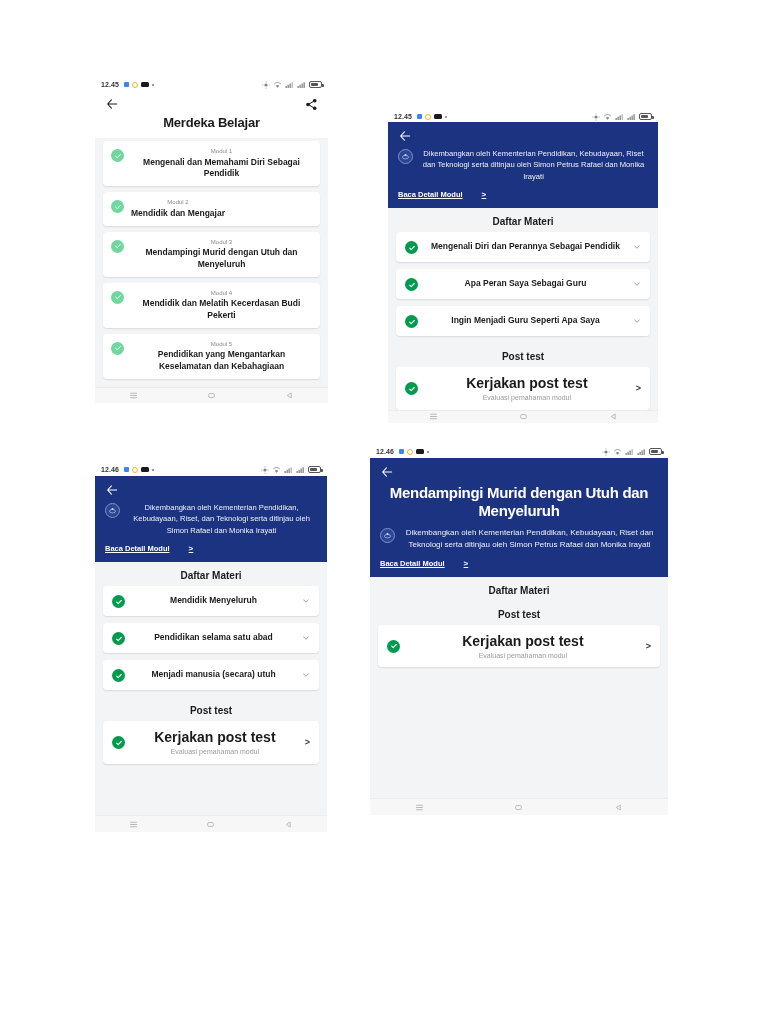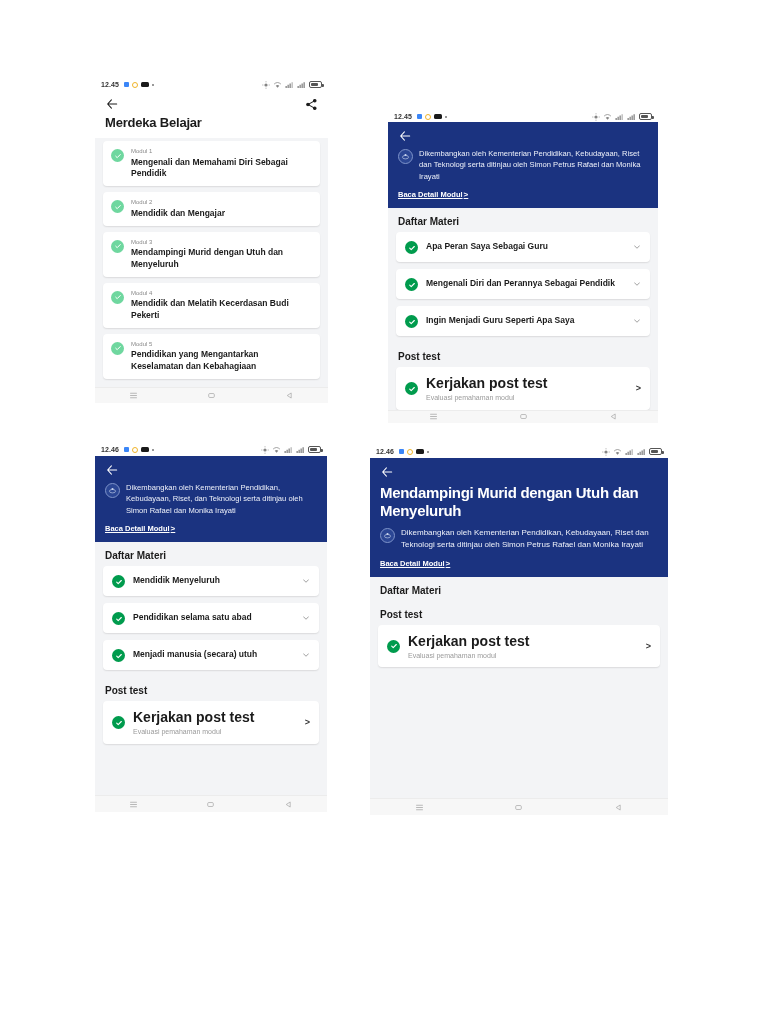--- a/index.html
+++ b/index.html
@@ -87,21 +87,21 @@
   }
   .hero-row{display:flex;gap:6px;align-items:flex-start;}
   .gov-seal{
     flex:0 0 auto;width:13px;height:13px;border-radius:50%;
     background:#2b4694;border:1px solid #7e93c9;
     display:flex;align-items:center;justify-content:center;margin-top:1px;
   }
   .gov-seal svg{width:9px;height:9px;display:block;}
   .hero-desc{font-size:8px;line-height:1.5;color:#eef1f9;}
   .hero-link{
-    display:flex;align-items:center;gap:1px;
+    display:flex;align-items:center;gap:19px;
     margin-top:8px;font-size:7.5px;font-weight:700;
     color:#ffffff;text-decoration:underline;
   }
   .hero-link .chev{font-size:8px;text-decoration:none;font-weight:700;}
 
   .section-head{
     font-size:10px;font-weight:700;color:#1b1b1b;
     padding:8px 10px 5px 10px;background:#f3f4f6;
   }
   .body-bg{background:#f3f4f6;}
@@ -122,28 +122,28 @@
     box-shadow:0 1px 1.5px rgba(0,0,0,.10);
   }
   .post-main{flex:1;}
   .post-title{font-size:14px;font-weight:700;color:#1b1b1b;line-height:1.3;}
   .post-sub{font-size:7px;color:#9a9a9a;line-height:1.35;margin-top:1px;}
   .chev-right{font-size:9px;color:#333;font-weight:700;}
 
   
   #phone1{left:95px;top:78px;width:233px;height:325px;}
   #phone2{left:388px;top:112px;width:270px;height:311px;}
-  #phone3{left:95px;top:443px;width:232px;height:369px;}
+  #phone3{left:95px;top:463px;width:232px;height:369px;}
   #phone4{left:370px;top:445px;width:298px;height:370px;}
 
   #phone2 .hero-desc,#phone3 .hero-desc{font-size:7.6px;}
   #phone2 .statusbar,#phone3 .statusbar,#phone4 .statusbar{height:13px;}
   #phone1 .list-area{padding-top:3px;}
   .fill{flex:1;}
-  .col{display:flex;flex-direction:column;height:100%;box-sizing:border-box;}
+  .col{display:flex;flex-direction:column;height:100%;box-sizing:border-box;text-align:center;}
 </style>
 </head>
 <body>
 
 <div class="phone col" id="phone1">
 
   <div class="statusbar">
     <span class="sb-time">12.45</span>
     <span class="sb-left-icons">
       <span class="sb-dot-blue"></span>
@@ -339,32 +339,32 @@
 
   <div class="section-head">Daftar Materi</div>
 
   <div class="body-bg">
     <div class="materi-card">
       <span class="check dark">
           <svg viewBox="0 0 16 16">
             <path d="M3.4 8.4 6.4 11.3 12.6 5" fill="none" stroke="#ffffff" stroke-width="2.2" stroke-linecap="round" stroke-linejoin="round"></path>
           </svg>
         </span>
-      <span class="materi-title">Apa Peran Saya Sebagai Guru</span>
+      <span class="materi-title">Mengenali Diri dan Perannya Sebagai Pendidik</span>
       <svg class="chev-down" viewBox="0 0 16 16">
           <path d="M3 5.5 8 10.5 13 5.5" fill="none" stroke="#444" stroke-width="1.7" stroke-linecap="round" stroke-linejoin="round"></path>
         </svg>
     </div>
     <div class="materi-card">
       <span class="check dark">
           <svg viewBox="0 0 16 16">
             <path d="M3.4 8.4 6.4 11.3 12.6 5" fill="none" stroke="#ffffff" stroke-width="2.2" stroke-linecap="round" stroke-linejoin="round"></path>
           </svg>
         </span>
-      <span class="materi-title">Mengenali Diri dan Perannya Sebagai Pendidik</span>
+      <span class="materi-title">Apa Peran Saya Sebagai Guru</span>
       <svg class="chev-down" viewBox="0 0 16 16">
           <path d="M3 5.5 8 10.5 13 5.5" fill="none" stroke="#444" stroke-width="1.7" stroke-linecap="round" stroke-linejoin="round"></path>
         </svg>
     </div>
     <div class="materi-card">
       <span class="check dark">
           <svg viewBox="0 0 16 16">
             <path d="M3.4 8.4 6.4 11.3 12.6 5" fill="none" stroke="#ffffff" stroke-width="2.2" stroke-linecap="round" stroke-linejoin="round"></path>
           </svg>
         </span>

